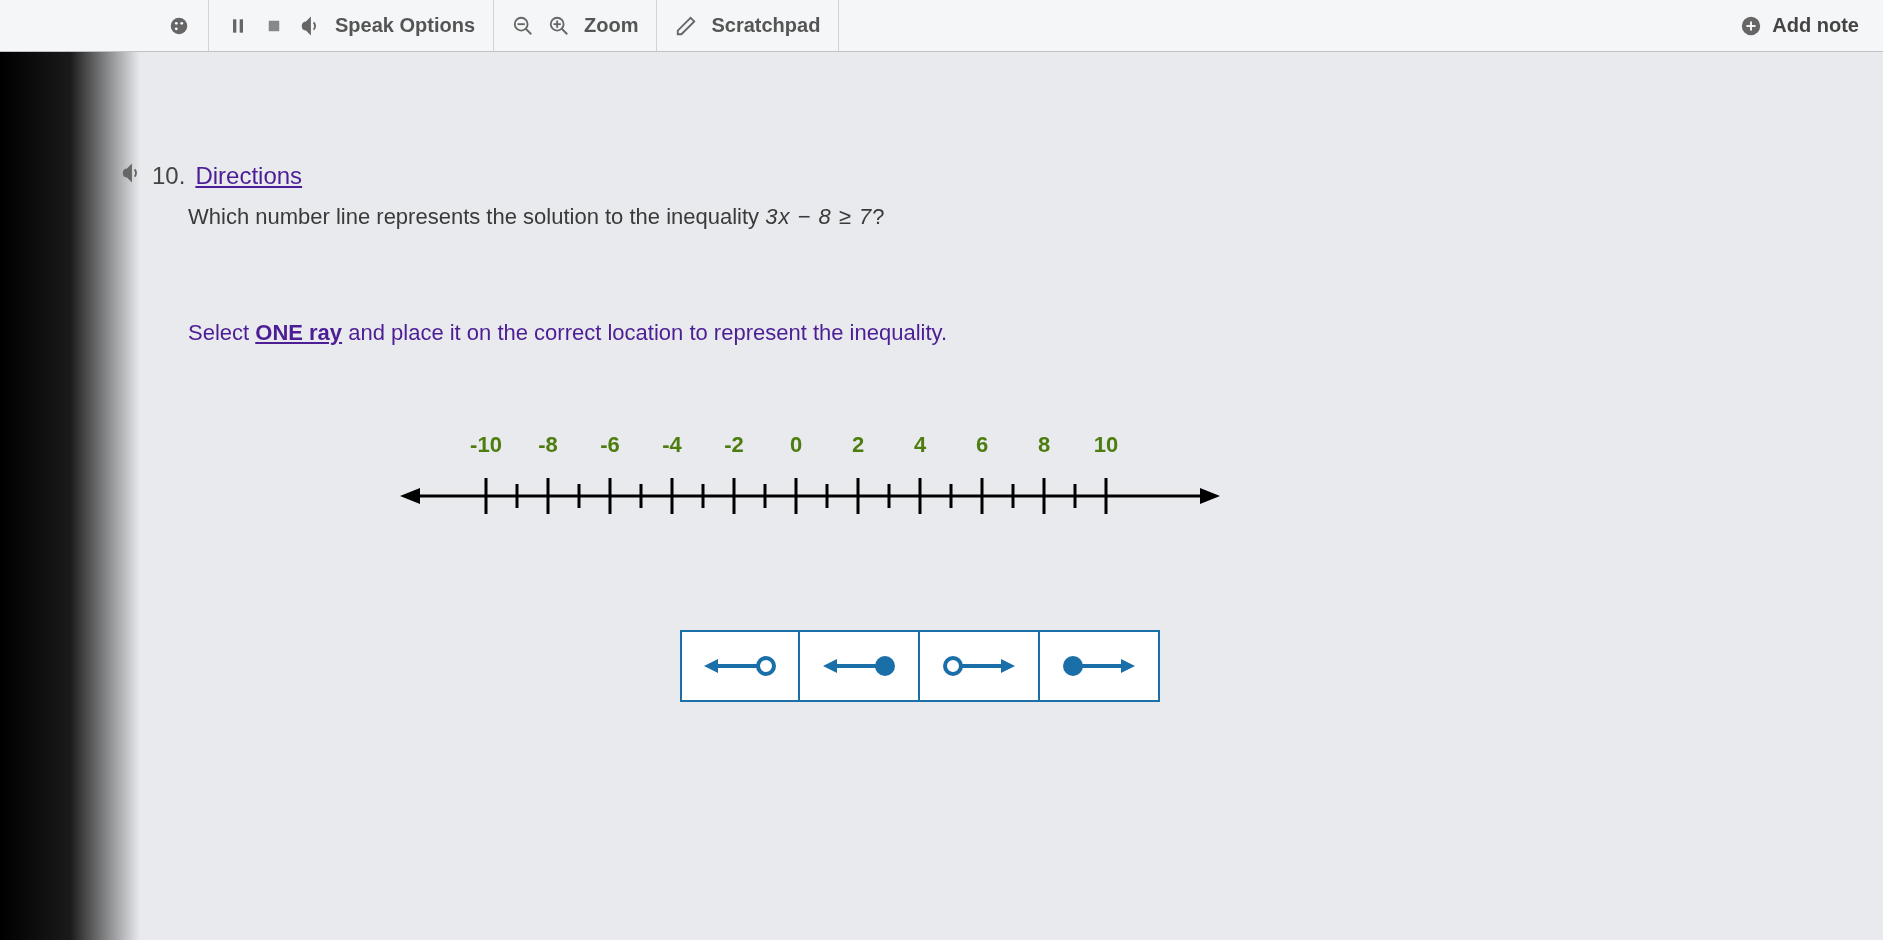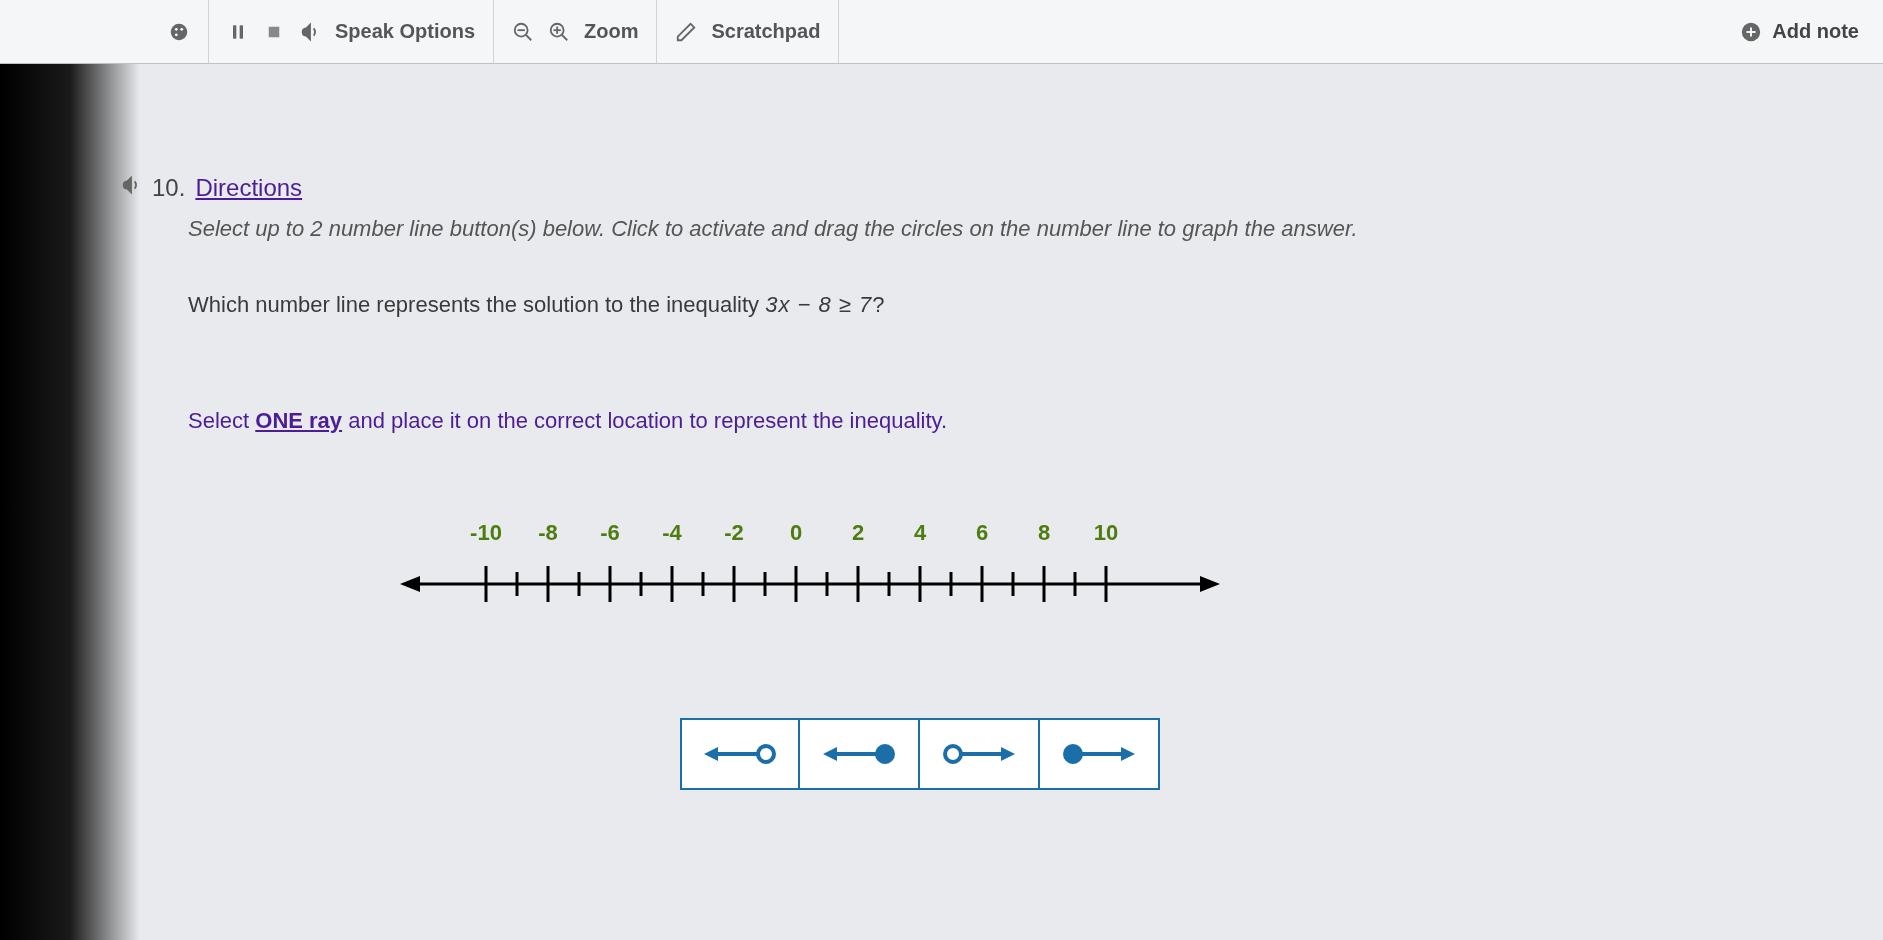--- a/index.html
+++ b/index.html
@@ -14,21 +14,21 @@
     .dark-edge-left {
       position: absolute;
       left: 0; top: 0;
       width: 140px; height: 940px;
       background: linear-gradient(to right, #000, #1a1a1a 50%, rgba(232,234,237,0));
       z-index: 0;
     }
     .toolbar {
       position: relative;
       z-index: 2;
-      height: 64px;
+      height: 52px;
       background: #f5f6f7;
       border-bottom: 1px solid #c0c2c5;
       display: flex;
       align-items: center;
       padding-left: 150px;
       gap: 0;
       font-size: 20px;
       color: #555;
       font-weight: 600;
     }
@@ -219,21 +219,20 @@
     <span class="speak-icon-sm">
       <svg viewBox="0 0 24 24" width="22" height="22" fill="none" stroke="#666" stroke-width="2">
           <path d="M8 8 Q4 8 4 12 Q4 16 8 16 L12 20 L12 4 Z" fill="#666"></path>
           <path d="M16 8 Q19 12 16 16"></path>
         </svg>
     </span>
     <span class="qnum">10.</span>
     <span class="directions-link">Directions</span>
   </div>
 
-  <div class="instructions">Select up to 2 number line button(s) below. Click to activate and drag the circles on the number line to graph the answer.</div>
 
   <div class="prompt">
     <span>Which number line represents the solution to the inequality </span>
     <span class="prompt-math">3x − 8  ≥  7</span><span>?</span>
   </div>
 
   <div class="select-ray">
     <span>Select </span><span class="underline-bold">ONE ray</span><span> and place it on the correct location to represent the inequality.</span>
   </div>
 

